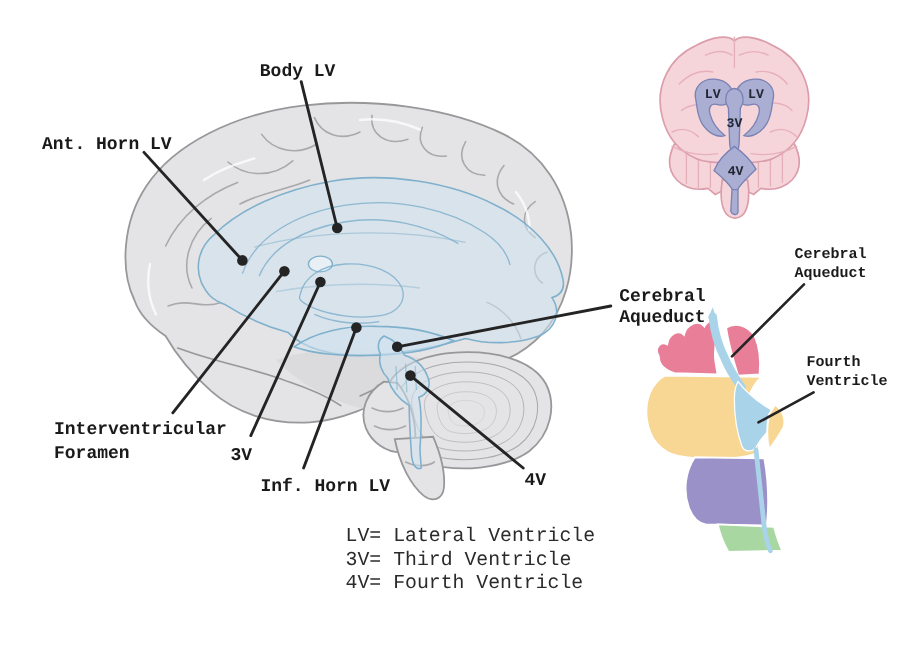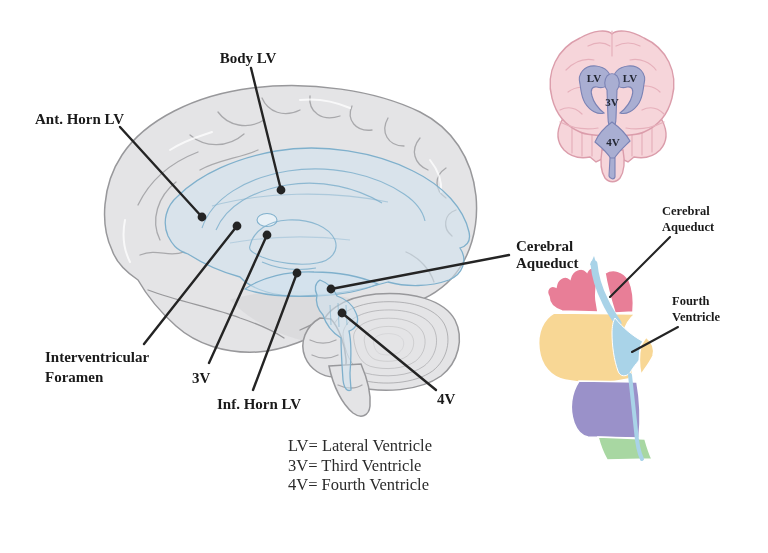--- a/index.html
+++ b/index.html
@@ -1,17 +1,17 @@
 <!DOCTYPE html>
 <html style="--brain-fill: #e4e4e6; --brain-fill-deep: #d6d6d8; --brain-outline: #98989b; --brain-gyrus: #a9a9ac; --ventricle-fill: #cfe2ee; --ventricle-outline: #7fb0cc; --leader: #242424; --label: #1a1a1a; --legend-text: #2b2b2b; --coronal-brain: #f6d5da; --coronal-outline: #db9dab; --coronal-gyrus: #e6b0bb; --coronal-ventricle: #a9aed2; --coronal-ventricle-outline: #7a82b4; --inset-label: #232733; --midbrain-pink: #e87e97; --pons-yellow: #f8d795; --medulla-purple: #9a91c9; --cord-green: #a8d7a2; --csf-blue: #a9d3e8;"><head>
 <meta charset="utf-8">
 <style>
   html,body{margin:0;padding:0;background:#ffffff;}
   .stage{position:relative;width:768px;height:553px;background:#ffffff;overflow:hidden;
-         font-family:Liberation Serif, serif;}
+         font-family:Liberation Mono, monospace;}
   svg{display:block;}
   
   .brain-fill{fill:var(--brain-fill);stroke:var(--brain-outline);stroke-width:1.5;}
   .brain-deep{fill:var(--brain-fill-deep);opacity:.65;}
   .gyrus{fill:none;stroke:var(--brain-gyrus);stroke-width:1.3;stroke-linecap:round;}
   .gyrus-dk{fill:none;stroke:var(--brain-outline);stroke-width:1.3;stroke-linecap:round;}
   .gyrus-hi{fill:none;stroke:#ffffff;stroke-width:2;opacity:.75;stroke-linecap:round;}
   .ring{fill:none;stroke:var(--brain-outline);stroke-width:1;opacity:.8;}
   
   .vent{fill:var(--ventricle-fill);fill-opacity:.55;stroke:var(--ventricle-outline);stroke-width:1.3;}

